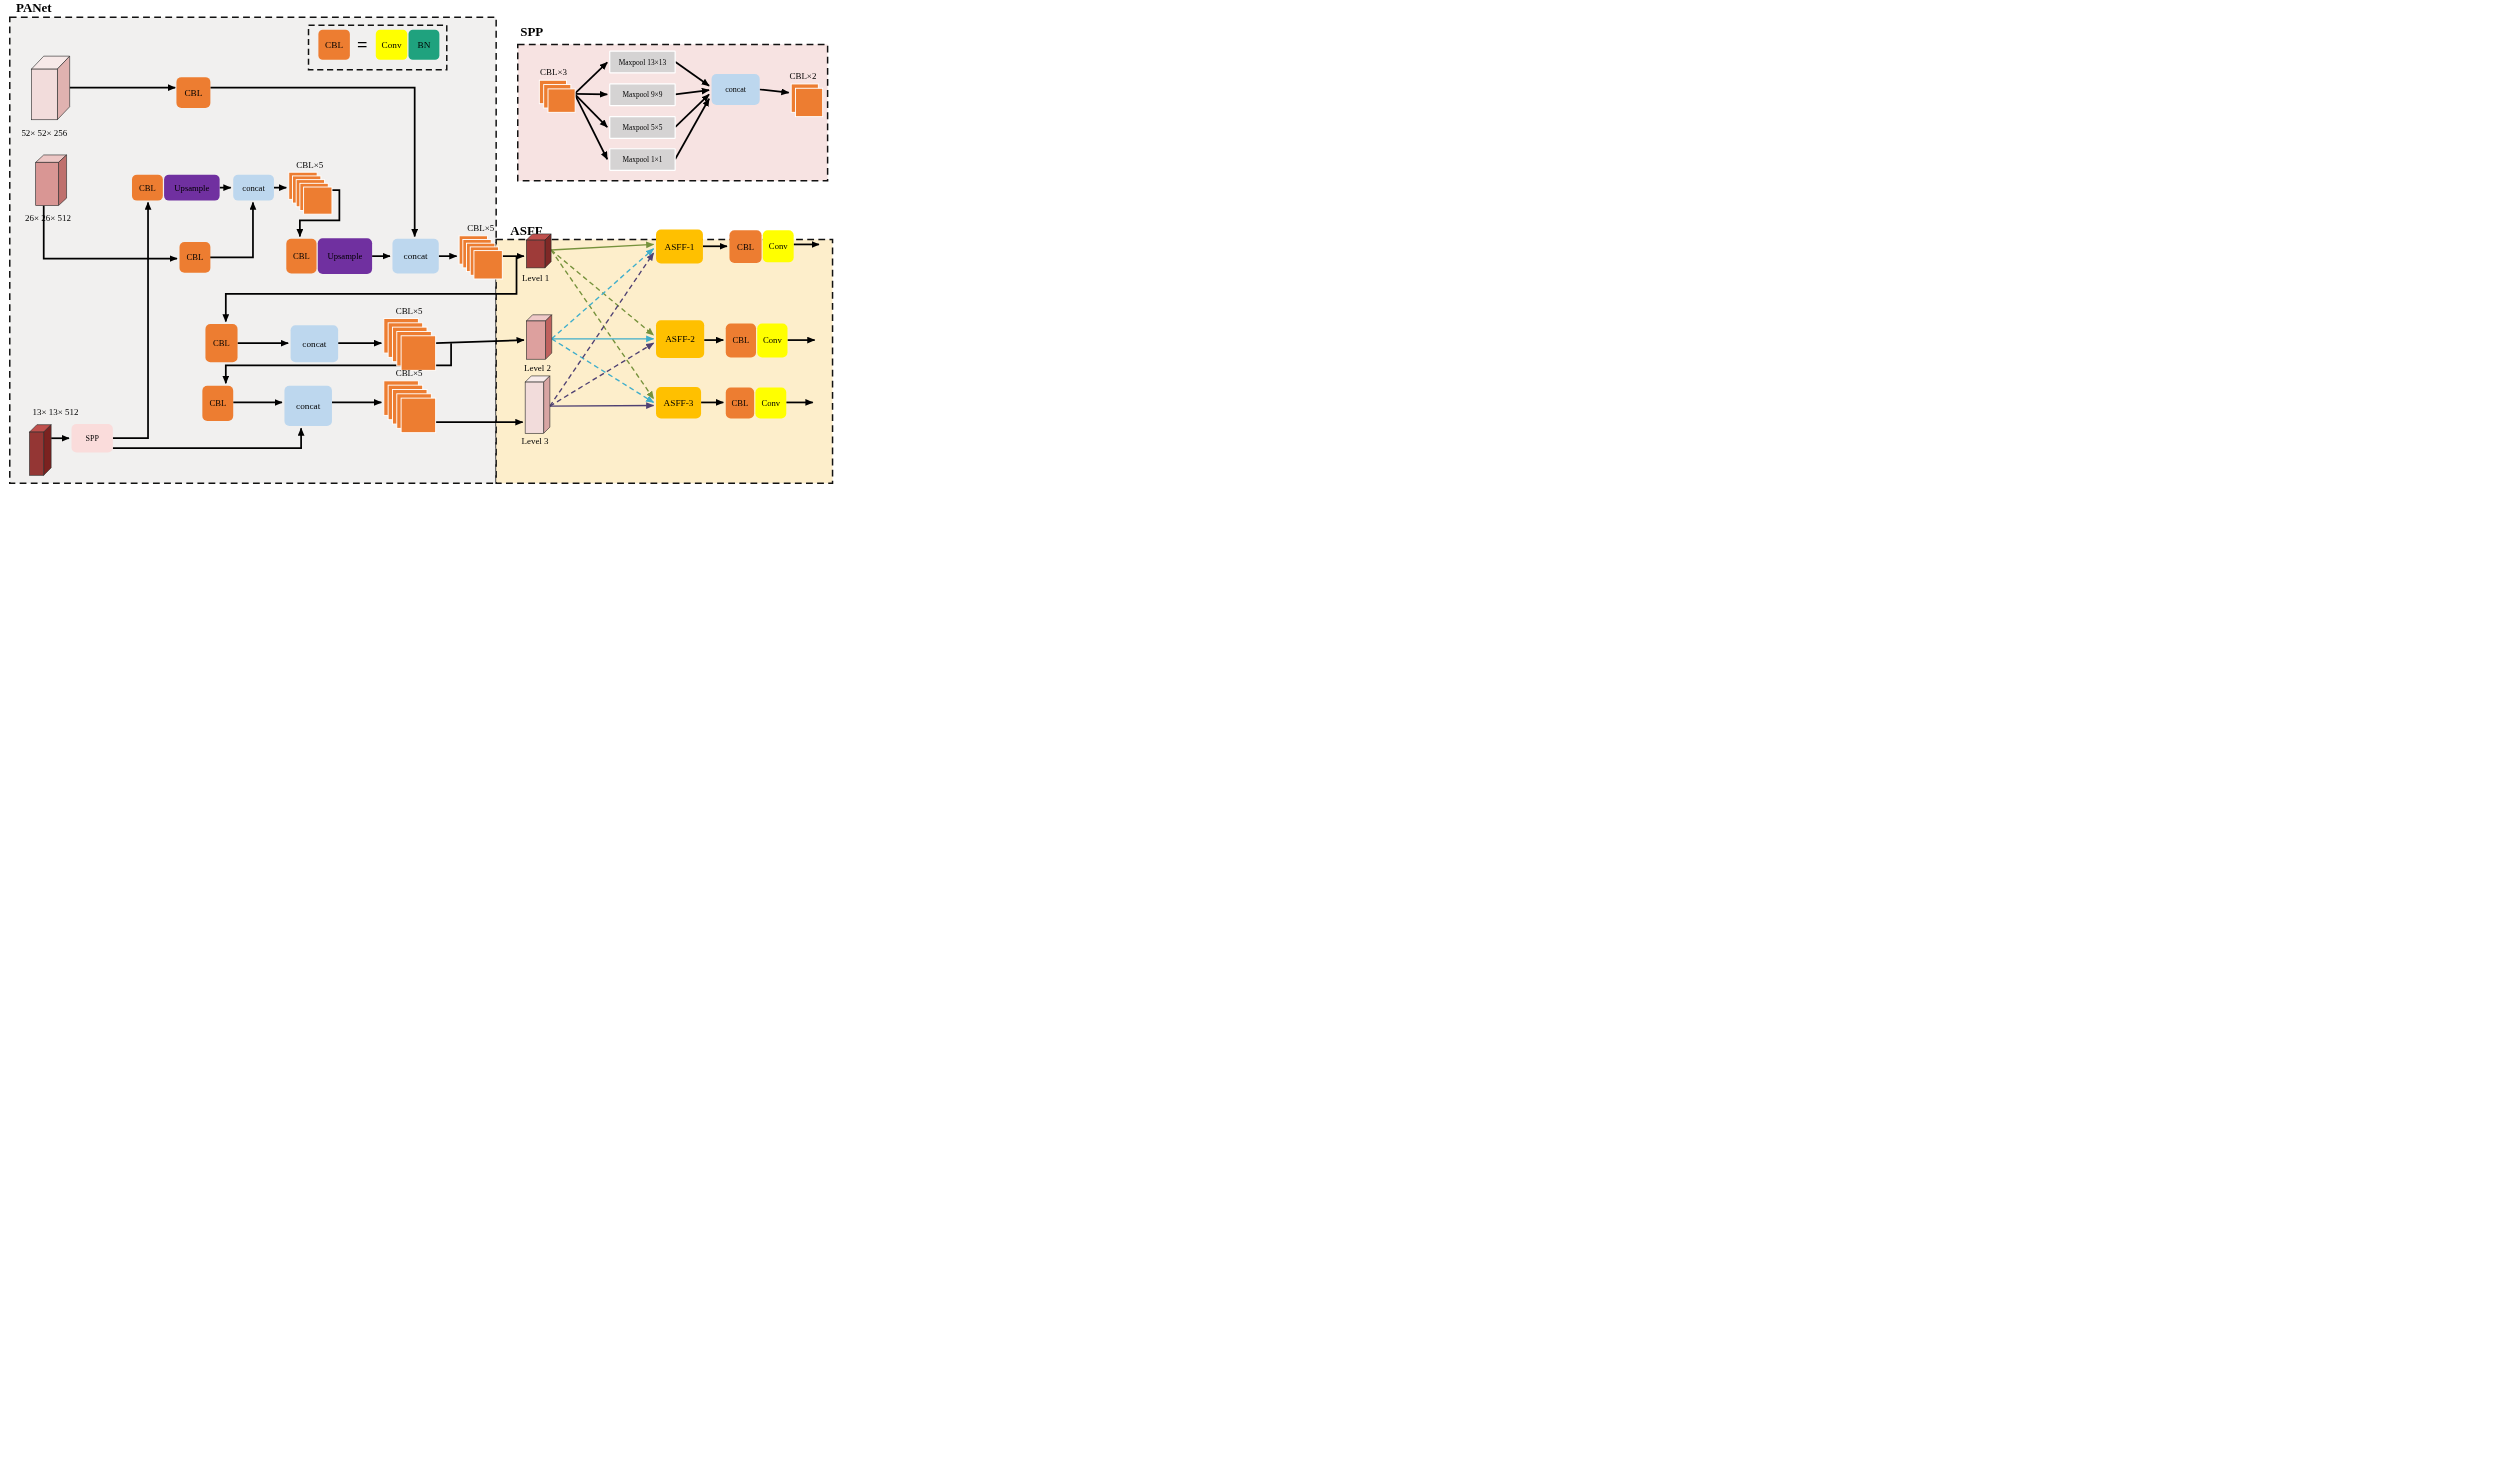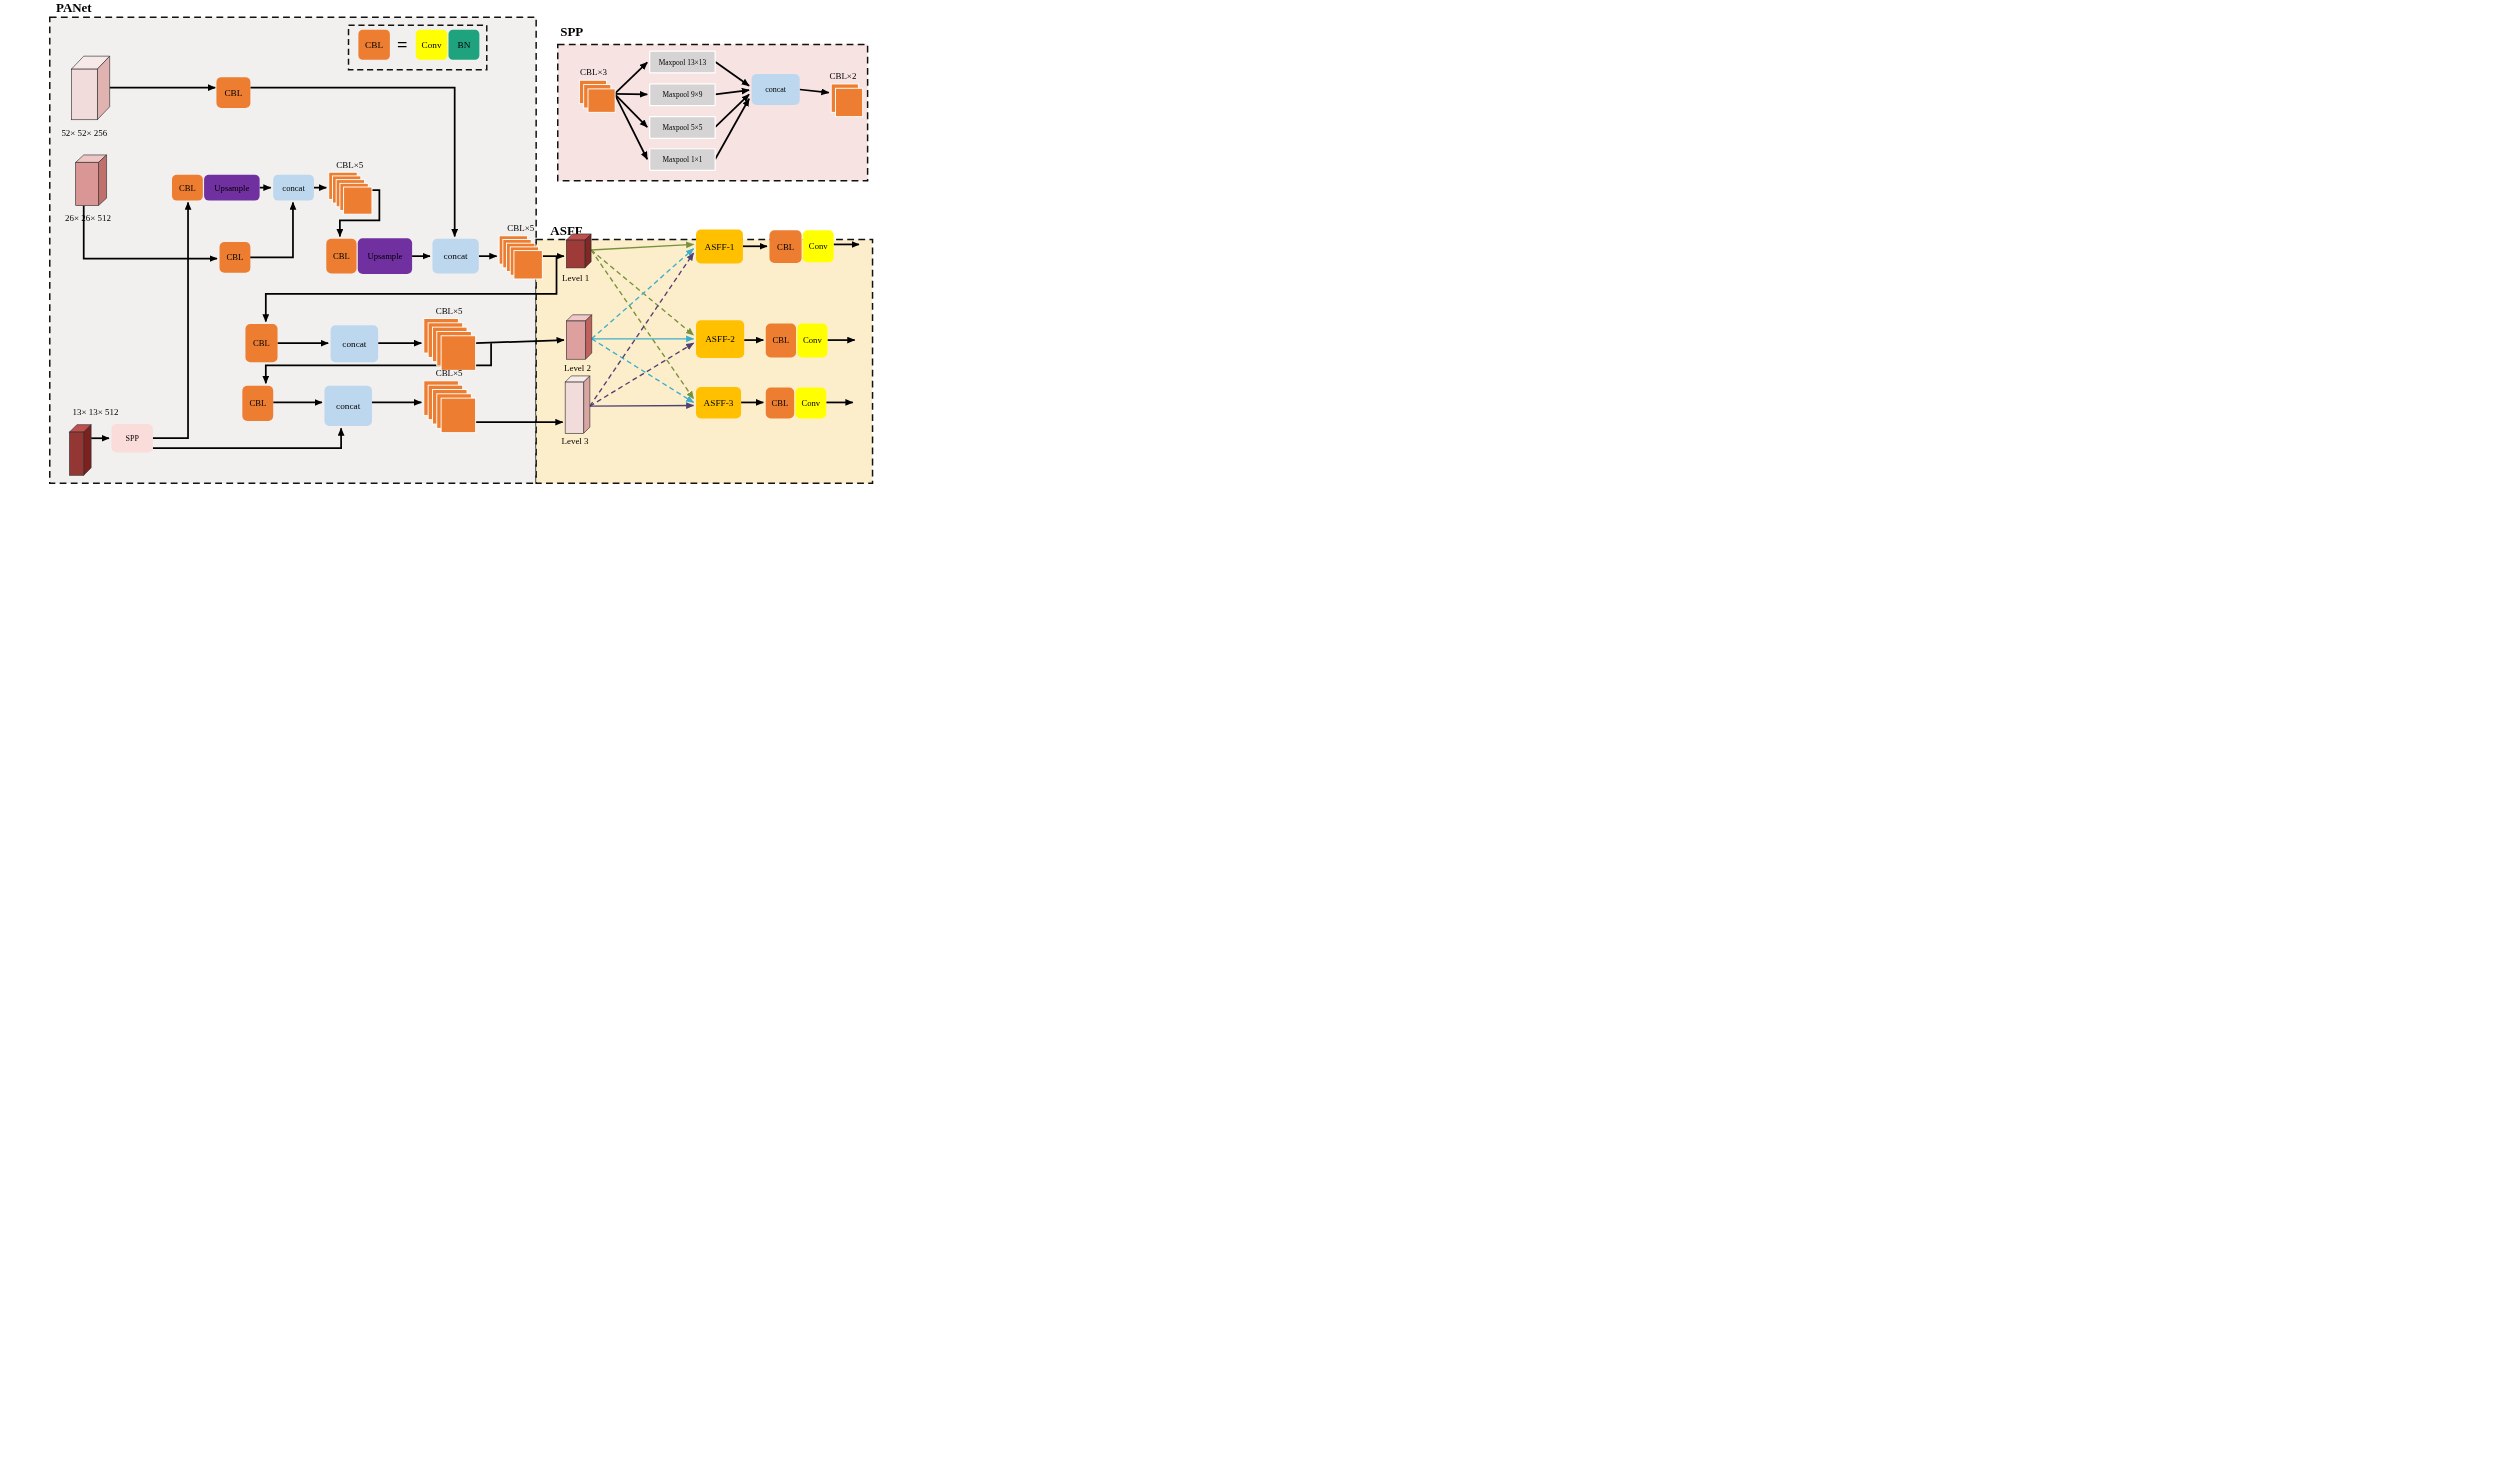--- a/index.html
+++ b/index.html
@@ -3,21 +3,21 @@
 <meta charset="utf-8">
 <style>
   html,body{margin:0;padding:0;background:#ffffff;}
   body{font-family:"Liberation Serif","DejaVu Serif",serif;}
   #app{position:relative;}
   svg text{user-select:none;}
 </style>
 </head>
 <body>
 
-<div id="app" style="width: 838px; height: 487px; background: rgb(255, 255, 255); padding-left: 40px;"><svg width="838" height="487" viewBox="0 0 1356 789">
+<div id="app" style="width: 838px; height: 487px; background: rgb(255, 255, 255);"><svg width="838" height="487" viewBox="0 0 1356 789">
       <defs>
         <marker id="arr-black" markerUnits="userSpaceOnUse" markerWidth="14" markerHeight="12" refX="12" refY="5.5" orient="auto">
           <path d="M0,0 L13,5.5 L0,11 Z" fill="#000000"></path>
         </marker>
         <marker id="arr-green" markerUnits="userSpaceOnUse" markerWidth="14" markerHeight="12" refX="12" refY="5.5" orient="auto">
           <path d="M0,0 L13,5.5 L0,11 Z" fill="#76923C"></path>
         </marker>
         <marker id="arr-cyan" markerUnits="userSpaceOnUse" markerWidth="14" markerHeight="12" refX="12" refY="5.5" orient="auto">
           <path d="M0,0 L13,5.5 L0,11 Z" fill="#3FAECB"></path>
         </marker>

